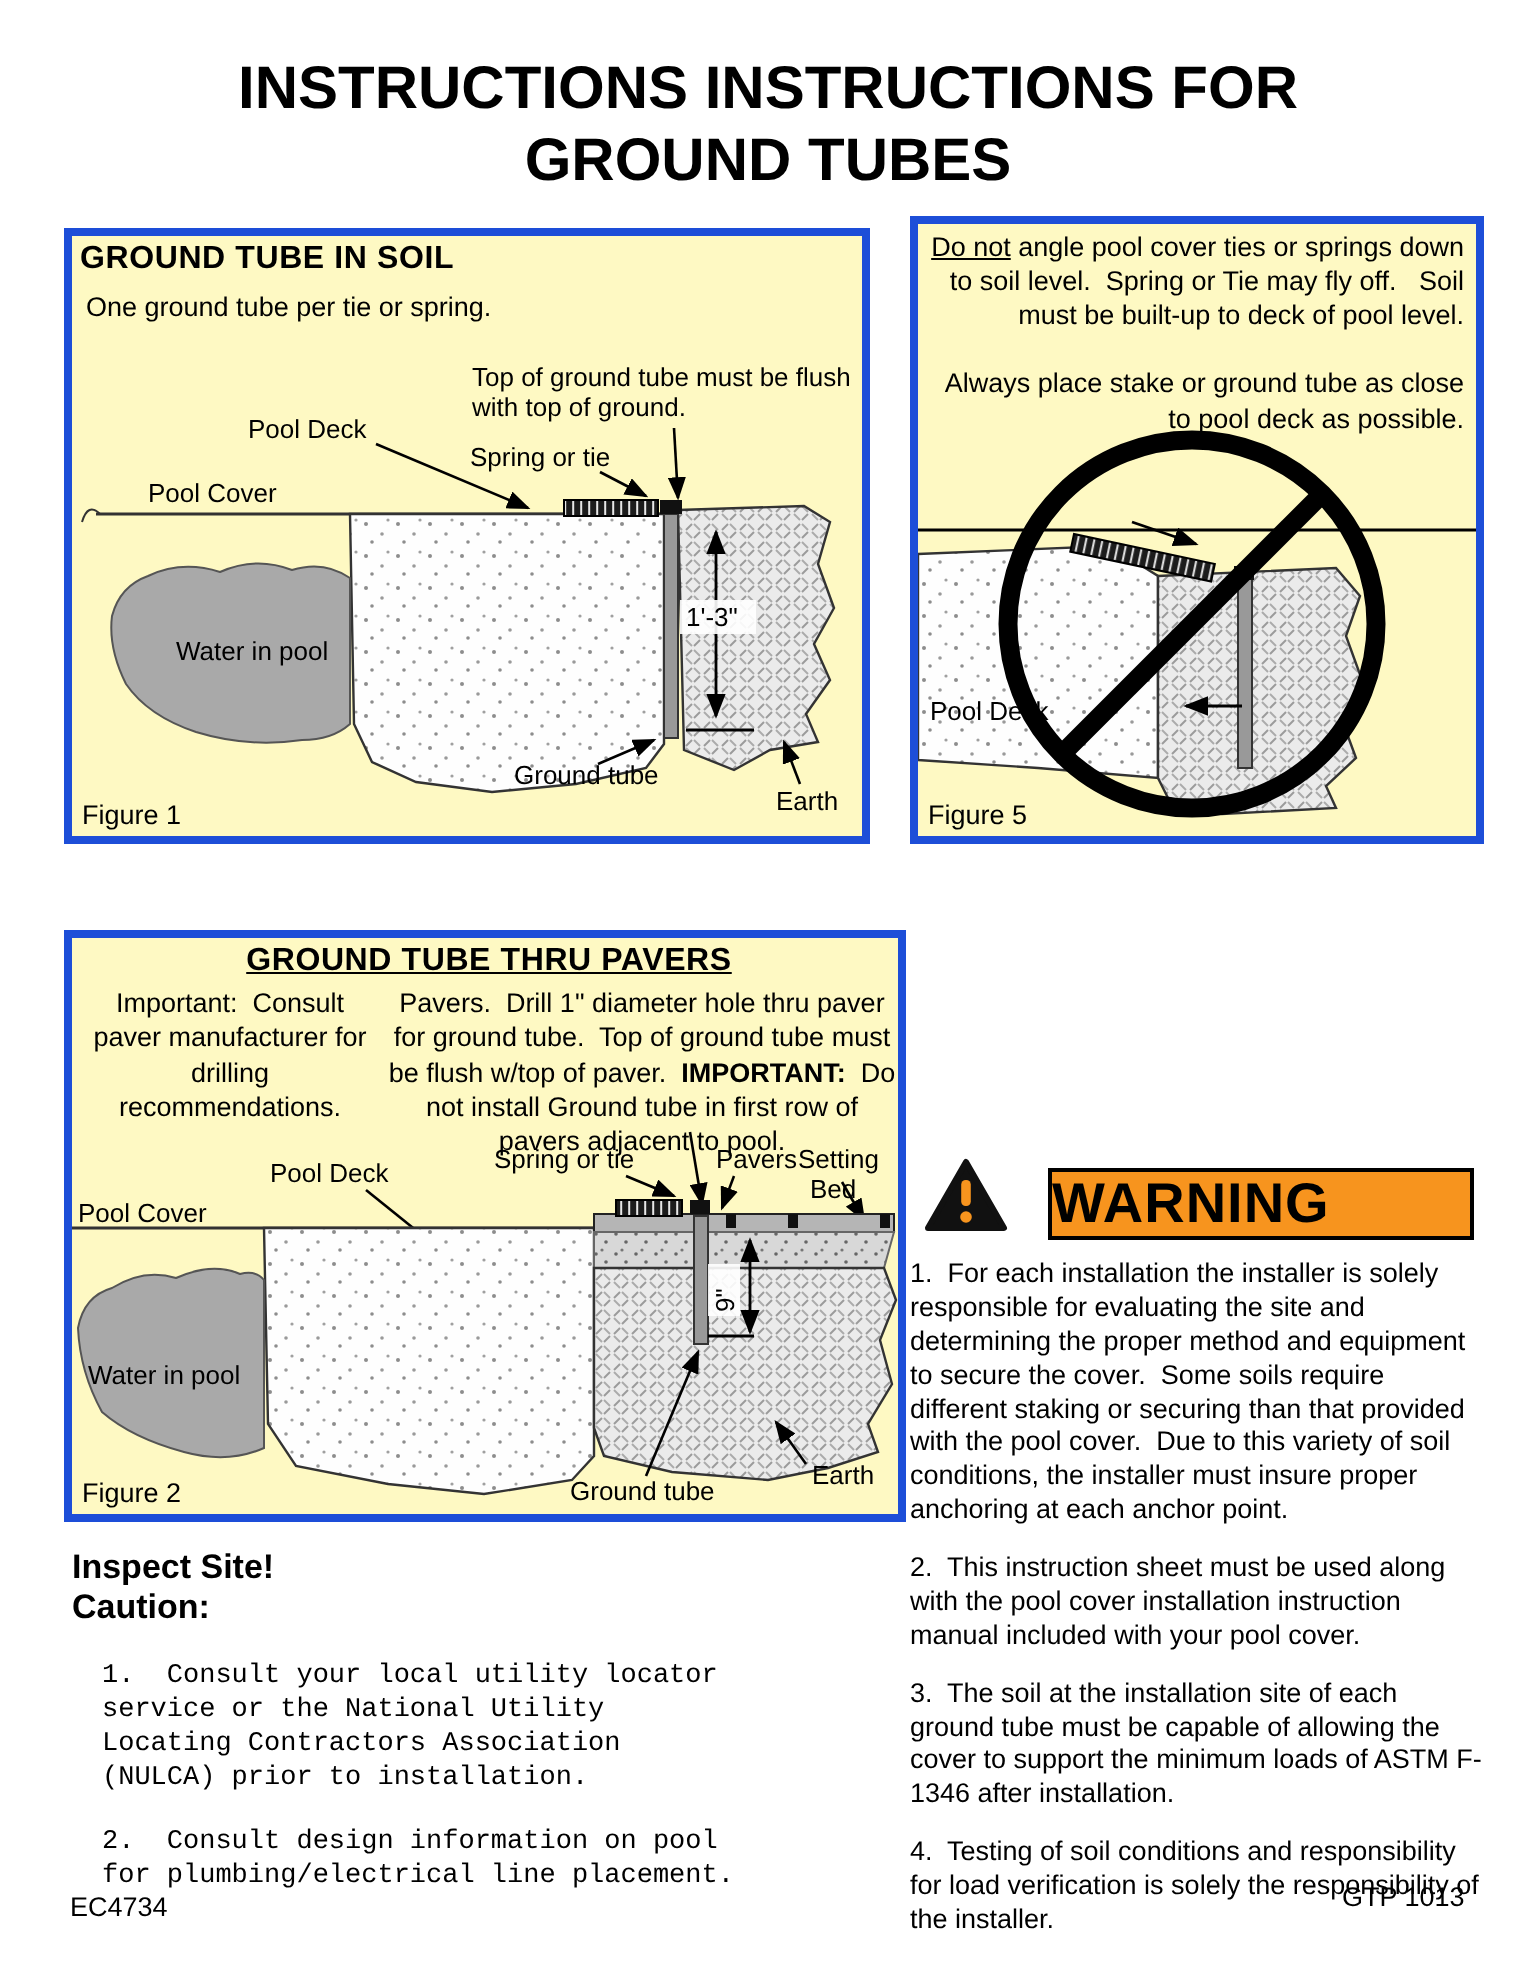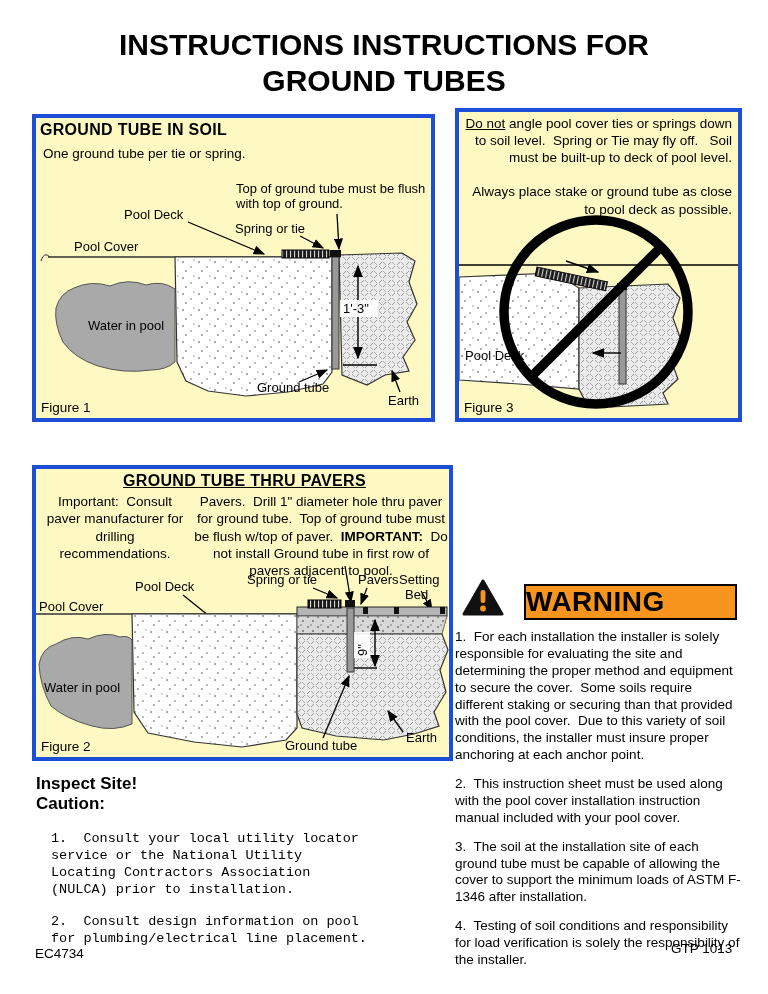--- a/index.html
+++ b/index.html
@@ -154,21 +154,21 @@
         <rect x="0" y="0" width="72" height="9" fill="url(#coil)" stroke="#000" stroke-width="1"></rect>
       </g>
       <line x1="107" y1="149" x2="139" y2="160" stroke="#000" stroke-width="1.4" marker-end="url(#ah)"></line>
       <line x1="162" y1="241" x2="134" y2="241" stroke="#000" stroke-width="1.4" marker-end="url(#ah)"></line>
       <text x="6" y="248" font-size="13.5">Pool Deck</text>
 
       <circle cx="137" cy="200" r="92" fill="none" stroke="#000" stroke-width="9.5"></circle>
       <line x1="202" y1="135" x2="72" y2="265" stroke="#000" stroke-width="9.5"></line>
     </svg>
 
-    <div class="fig-label">Figure 3</div>
+    <div class="fig-label">Figure 5</div>
   </div>
 
   <div class="box" id="box-pavers">
     <div class="box-heading underlined">GROUND TUBE THRU PAVERS</div>
     <div class="col-note prewrap" id="pavers-left-note">Important:  Consult paver manufacturer for drilling recommendations.</div>
     <div class="col-note prewrap" id="pavers-right-note"><span>Pavers.  Drill 1" diameter hole thru paver for ground tube.  Top of ground tube must be flush w/top of paver.  </span><b>IMPORTANT:</b><span>  Do not install Ground tube in first row of pavers adjacent to pool.</span></div>
 
     <svg id="fig2" class="fig-svg" width="413" height="193" viewBox="0 0 413 193">
 
       <text x="211" y="20">Spring or tie</text>

